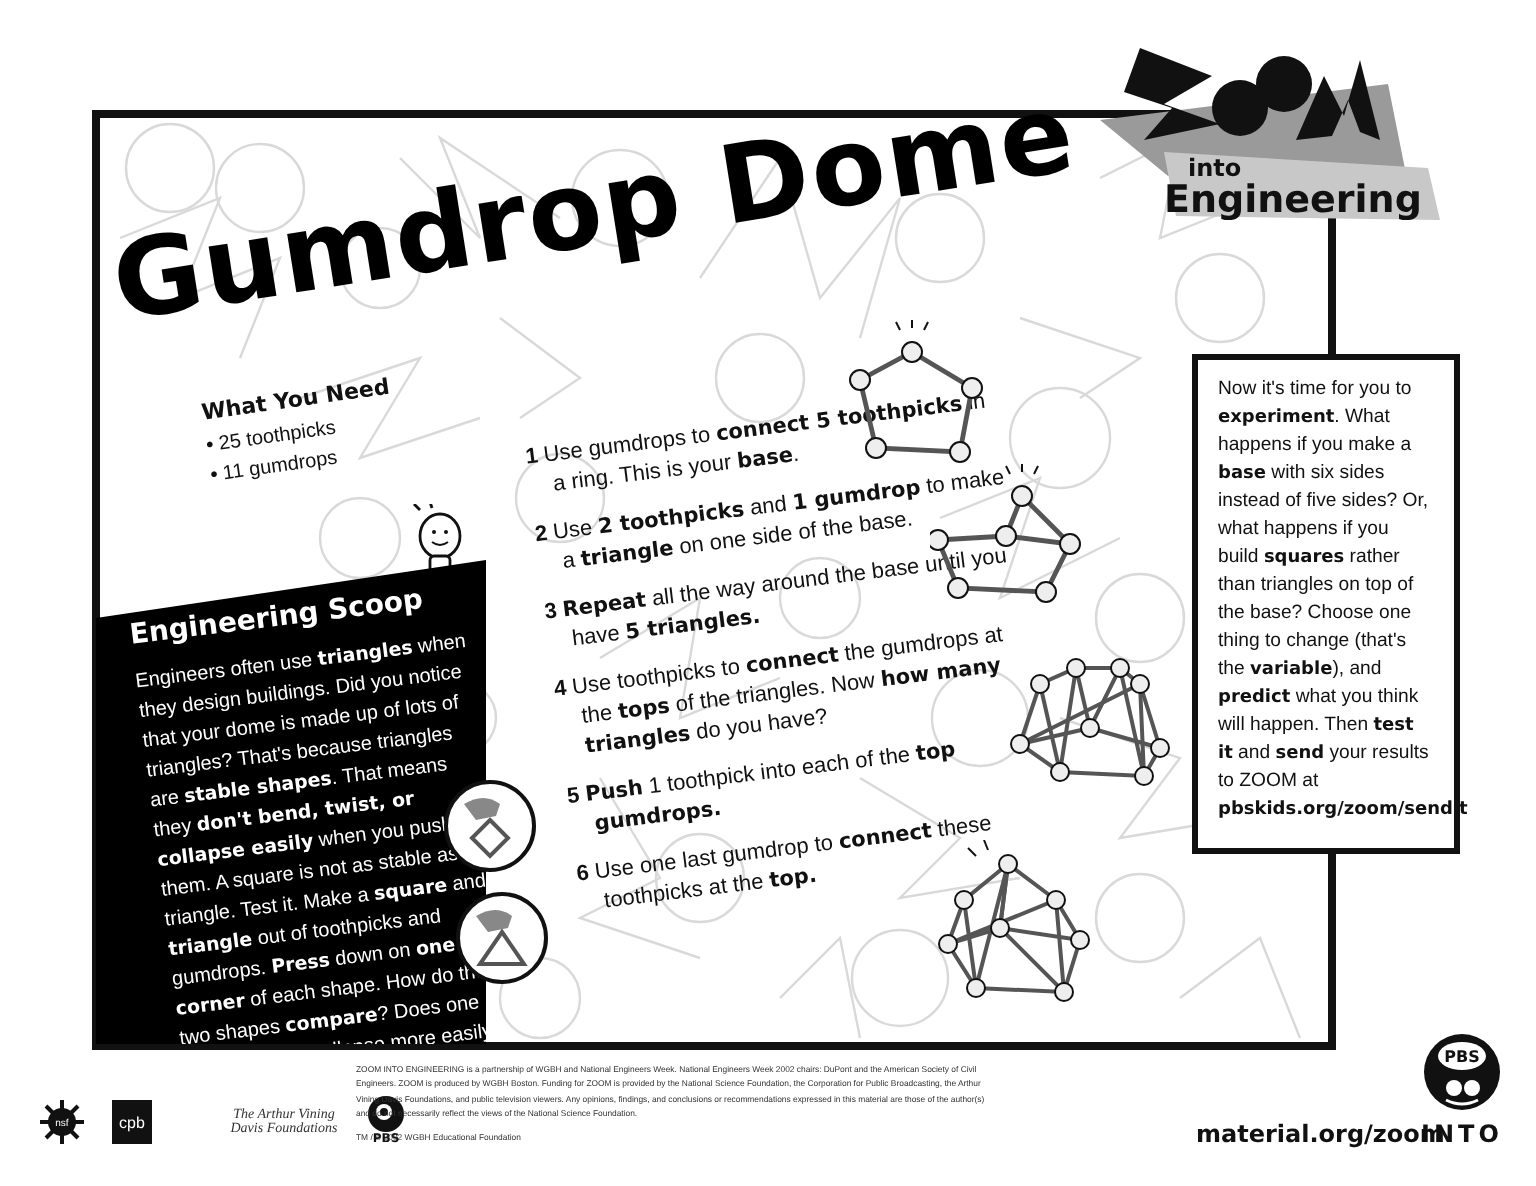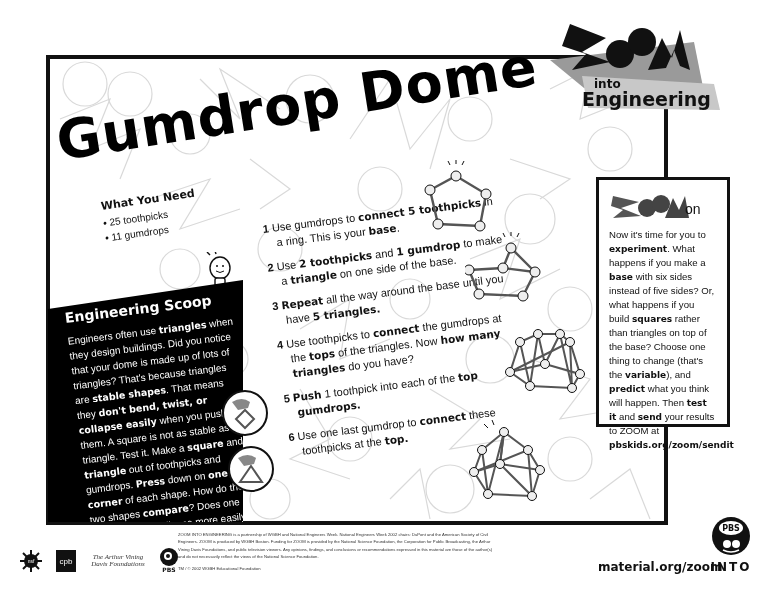--- a/index.html
+++ b/index.html
@@ -245,29 +245,20 @@
     </svg>
 </div>
 <div class="circle-icon" style="left:228px;top:446px;">
   <svg width="42" height="42" viewBox="0 0 42 42">
       <path d="M8 10 Q18 4 26 10 L24 16 L14 18 Z" fill="#888"></path>
       <polygon points="21,18 32,34 10,34" fill="none" stroke="#555" stroke-width="2"></polygon>
     </svg>
 </div>
 
 <div class="zoomon">
-  <div class="zl">
-    <svg width="100" height="36" viewBox="0 0 100 36">
-      <polygon points="4,8 30,14 12,20 32,28 4,30 14,22 2,18" fill="#555"></polygon>
-      <circle cx="38" cy="20" r="9" fill="#444"></circle>
-        <circle cx="52" cy="16" r="9" fill="#444"></circle>
-      <polygon points="56,30 64,10 70,22 76,8 80,30" fill="#444"></polygon>
-      <text x="76" y="26" font-family="Liberation Sans, sans-serif" font-size="14" fill="#111">on</text>
-    </svg>
-  </div>
   <p><span>Now it's time for you to </span><b>experiment</b><span>. What happens if you make a </span><b>base</b><span> with six sides instead of five sides? Or, what happens if you build </span><b>squares</b><span> rather than triangles on top of the base? Choose one thing to change (that's the </span><b>variable</b><span>), and </span><b>predict</b><span> what you think will happen. Then </span><b>test it</b><span> and </span><b>send</b><span> your results to ZOOM at </span><b>pbskids.org/zoom/sendit</b></p>
 </div>
 
 <div class="footer-logos">
   <div class="fl">
     <svg width="22" height="22" viewBox="0 0 22 22">
         <g stroke="#111" stroke-width="2">
           <line x1="11" y1="0" x2="11" y2="22"></line>
           <line x1="0" y1="11" x2="22" y2="11"></line>
           <line x1="3" y1="3" x2="19" y2="19"></line>
@@ -276,21 +267,21 @@
         <circle cx="11" cy="11" r="7" fill="#111"></circle>
         <text x="11" y="13" font-size="5" text-anchor="middle" fill="#fff" font-family="Liberation Sans, sans-serif">nsf</text>
       </svg>
   </div>
   <div class="fl">
     <svg width="20" height="22" viewBox="0 0 20 22">
         <rect width="20" height="22" fill="#111"></rect>
         <text x="10" y="14" font-size="8" text-anchor="middle" fill="#fff" font-family="Liberation Sans, sans-serif">cpb</text>
       </svg>
   </div>
-  <div class="fl" style="width:56px;font-family:'Liberation Serif',serif;font-style:italic;font-size:7px;line-height:7px;color:#333;text-align:center;">
+  <div class="fl" style="width:56px;font-family:'Liberation Serif',serif;font-style:italic;font-size:7px;line-height:7px;color:#333;text-align:center;margin-left:24px;">
     <span>The Arthur Vining Davis Foundations</span>
   </div>
   <div class="fl" style="flex-direction:column;">
     <svg width="18" height="18" viewBox="0 0 18 18">
         <circle cx="9" cy="9" r="9" fill="#111"></circle>
         <circle cx="8" cy="8" r="4" fill="#fff"></circle>
         <circle cx="8" cy="8" r="2" fill="#111"></circle>
       </svg>
     <span style="font-size:6px;font-weight:bold;">PBS</span>
   </div>

